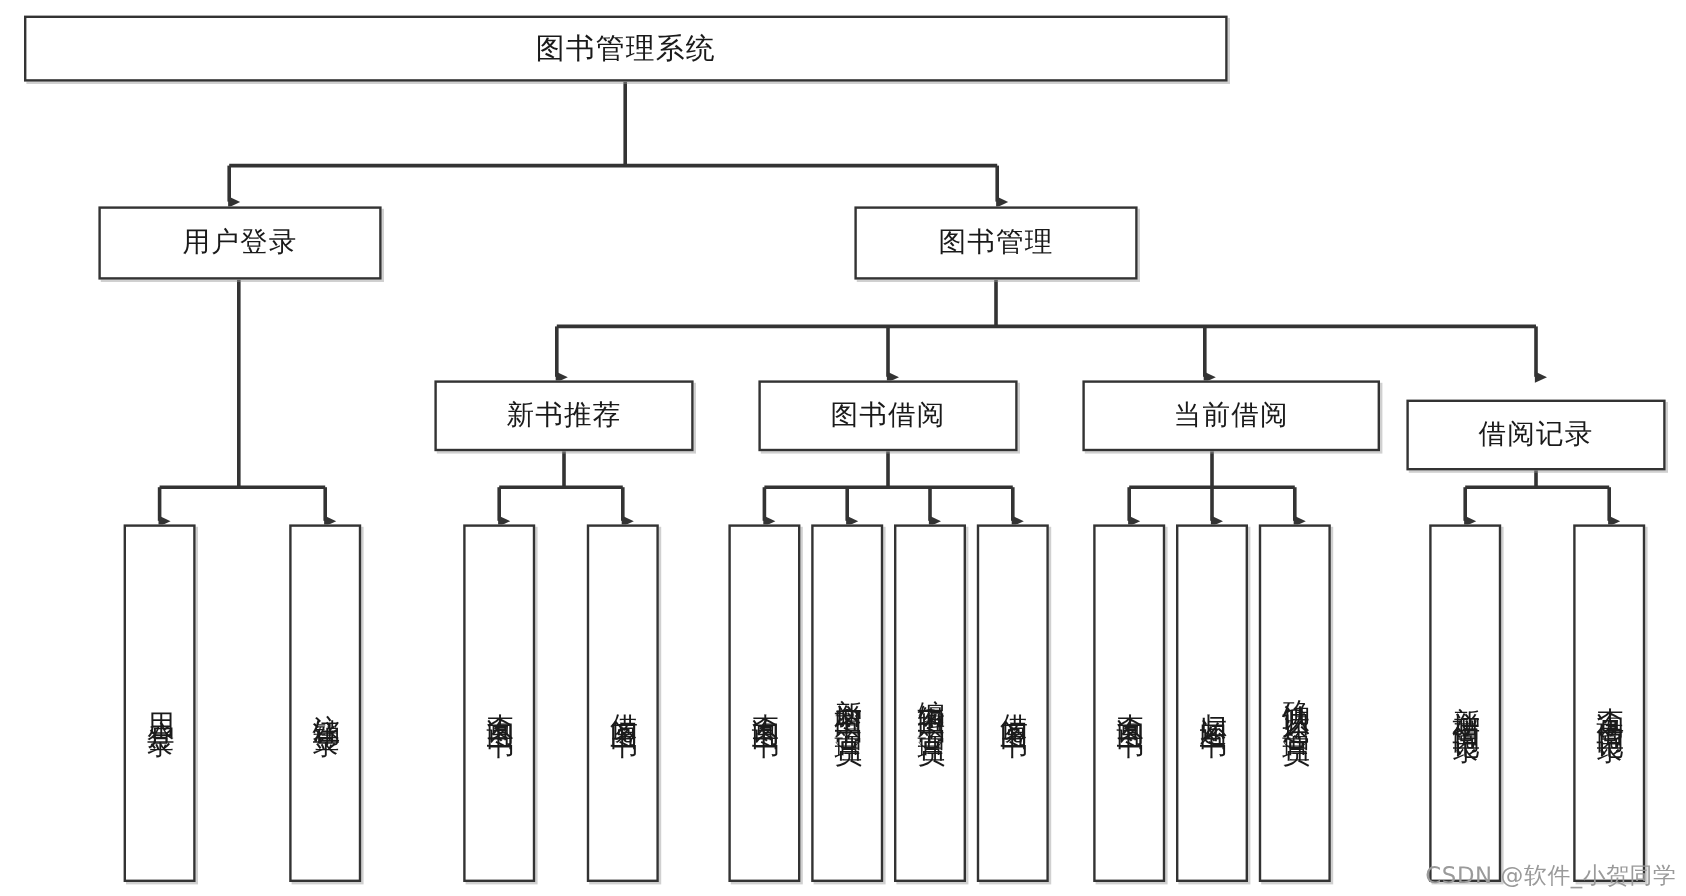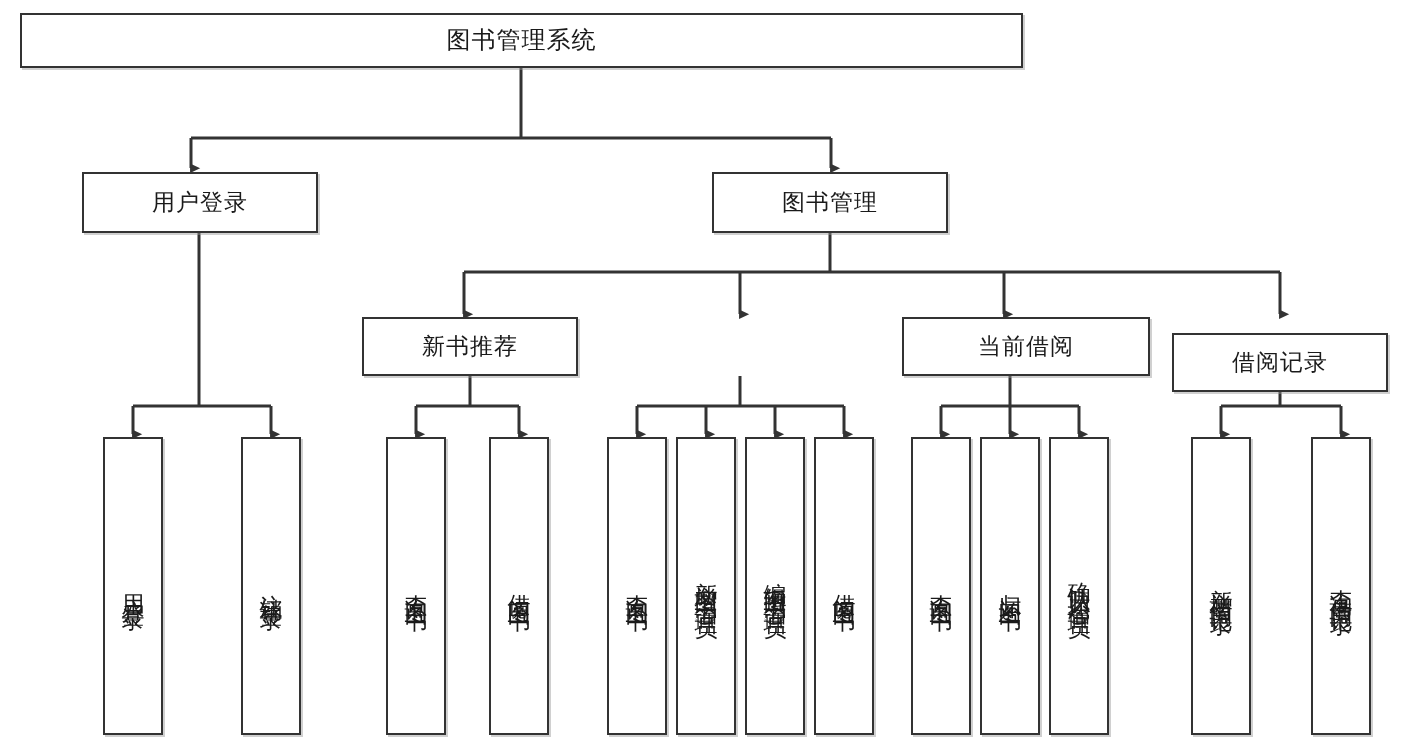--- a/index.html
+++ b/index.html
@@ -136,20 +136,23 @@
   <div class="node h" style="left:82px; top:172px; width:236px; height:61px;">
     <span class="label">用户登录</span>
   </div>
   <div class="node h" style="left:712px; top:172px; width:236px; height:61px;">
     <span class="label">图书管理</span>
   </div>
 
   <div class="node h" style="left:362px; top:317px; width:216px; height:59px;">
     <span class="label">新书推荐</span>
   </div>
+  <div class="node h" style="left:632px; top:317px; width:216px; height:59px;">
+    <span class="label">图书借阅</span>
+  </div>
   <div class="node h" style="left:902px; top:317px; width:248px; height:59px;">
     <span class="label">当前借阅</span>
   </div>
   <div class="node h" style="left:1172px; top:317px; width:216px; height:59px;margin-top:16px;">
     <span class="label">借阅记录</span>
   </div>
 
   <div class="node v" style="left:103px; top:437px; width:60px; height:298px;">
     <span class="label">用户登录</span>
   </div>
@@ -187,13 +190,14 @@
     <span class="label">确认归还（管理员）</span>
   </div>
 
   <div class="node v" style="left:1191px; top:437px; width:60px; height:298px;">
     <span class="label">新增借阅记录</span>
   </div>
   <div class="node v" style="left:1311px; top:437px; width:60px; height:298px;">
     <span class="label">查询借阅记录</span>
   </div>
 
+  <div id="watermark">CSDN @软件_小贺同学</div>
 </div>
 
 </body></html>

